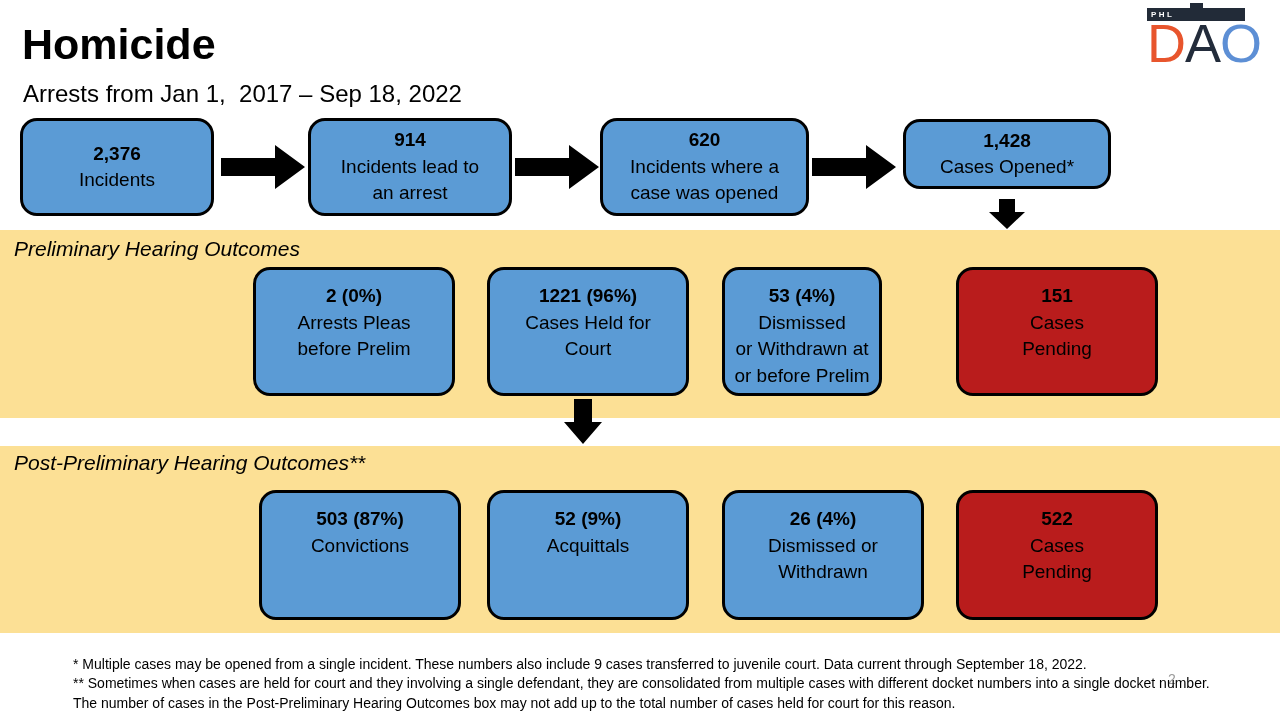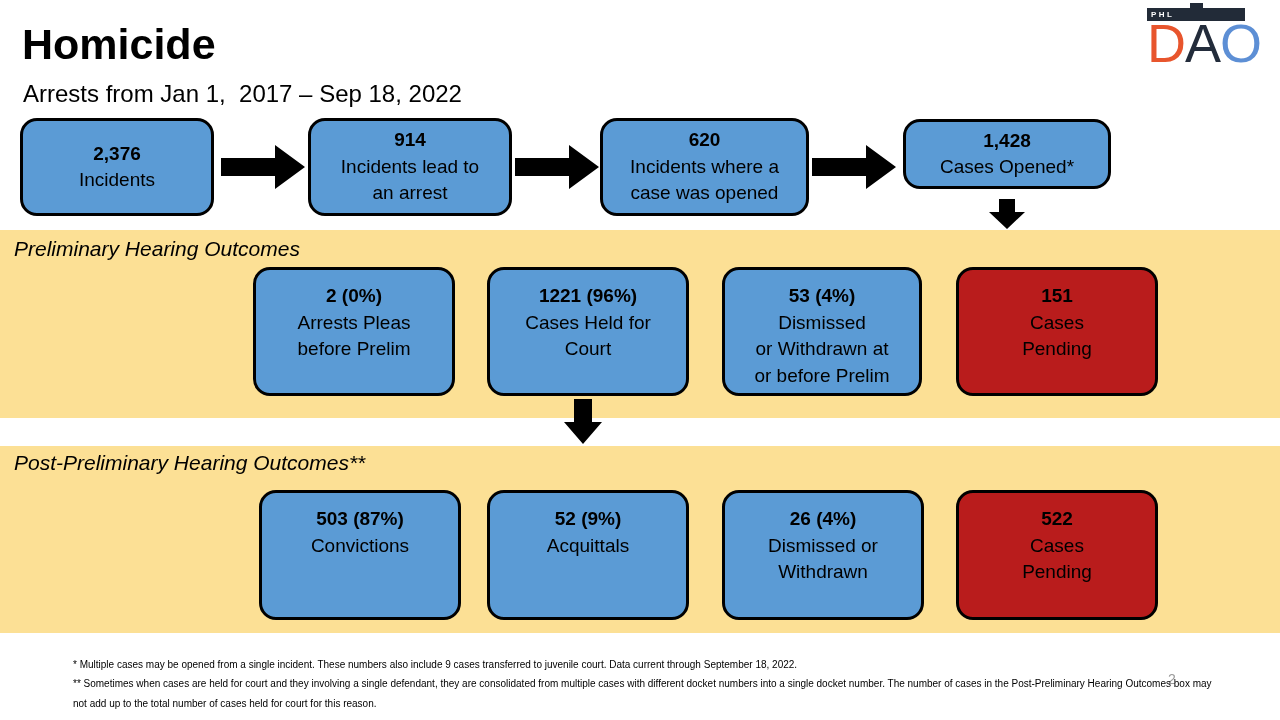--- a/index.html
+++ b/index.html
@@ -88,31 +88,31 @@
   .band-title {
     position: absolute; left: 14px;
     font-size: 21px; font-style: italic;
   }
   .bt1 { top: 237px; }
   .bt2 { top: 451px; }
 
   
   .p1 { left: 253px; top: 267px; width: 202px; height: 129px; }
   .p2 { left: 487px; top: 267px; width: 202px; height: 129px; }
-  .p3 { left: 722px; top: 267px; width: 200px; height: 129px; }
+  .p3 { left: 722px; top: 267px; width: 160px; height: 129px; }
   .p4 { left: 956px; top: 267px; width: 202px; height: 129px; }
   .q1 { left: 259px; top: 490px; width: 202px; height: 130px; }
   .q2 { left: 487px; top: 490px; width: 202px; height: 130px; }
   .q3 { left: 722px; top: 490px; width: 202px; height: 130px; }
   .q4 { left: 956px; top: 490px; width: 202px; height: 130px; }
 
   
   .footnotes {
     left: 73px; top: 655px; width: 1142px;
-    font-size: 10px; line-height: 19.3px;
+    font-size: 14px; line-height: 19.3px;
     z-index: 2;
   }
   .footnotes p { margin: 0; }
   .page-num {
     left: 1168px; top: 671px;
     font-size: 14px; color: #9a9a9a;
     z-index: 1;
   }
 </style>
 </head>

